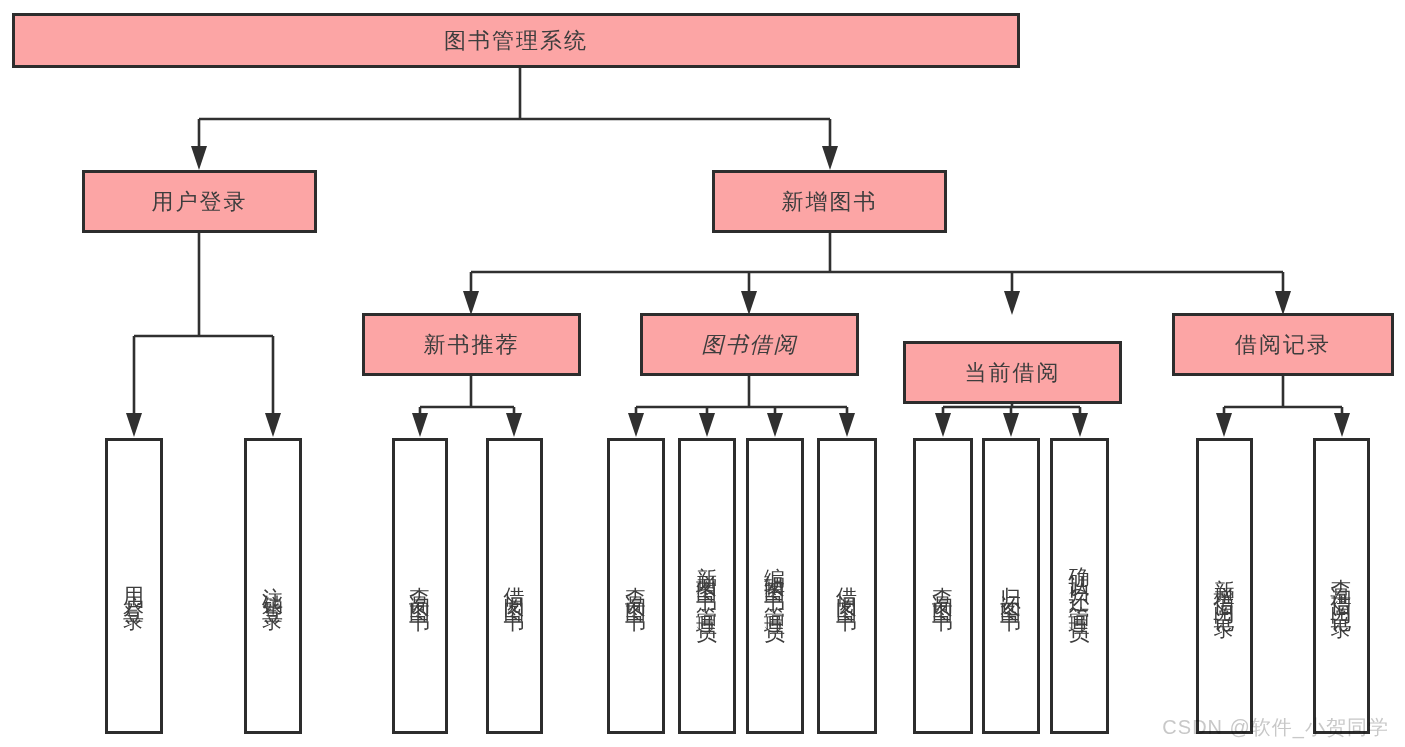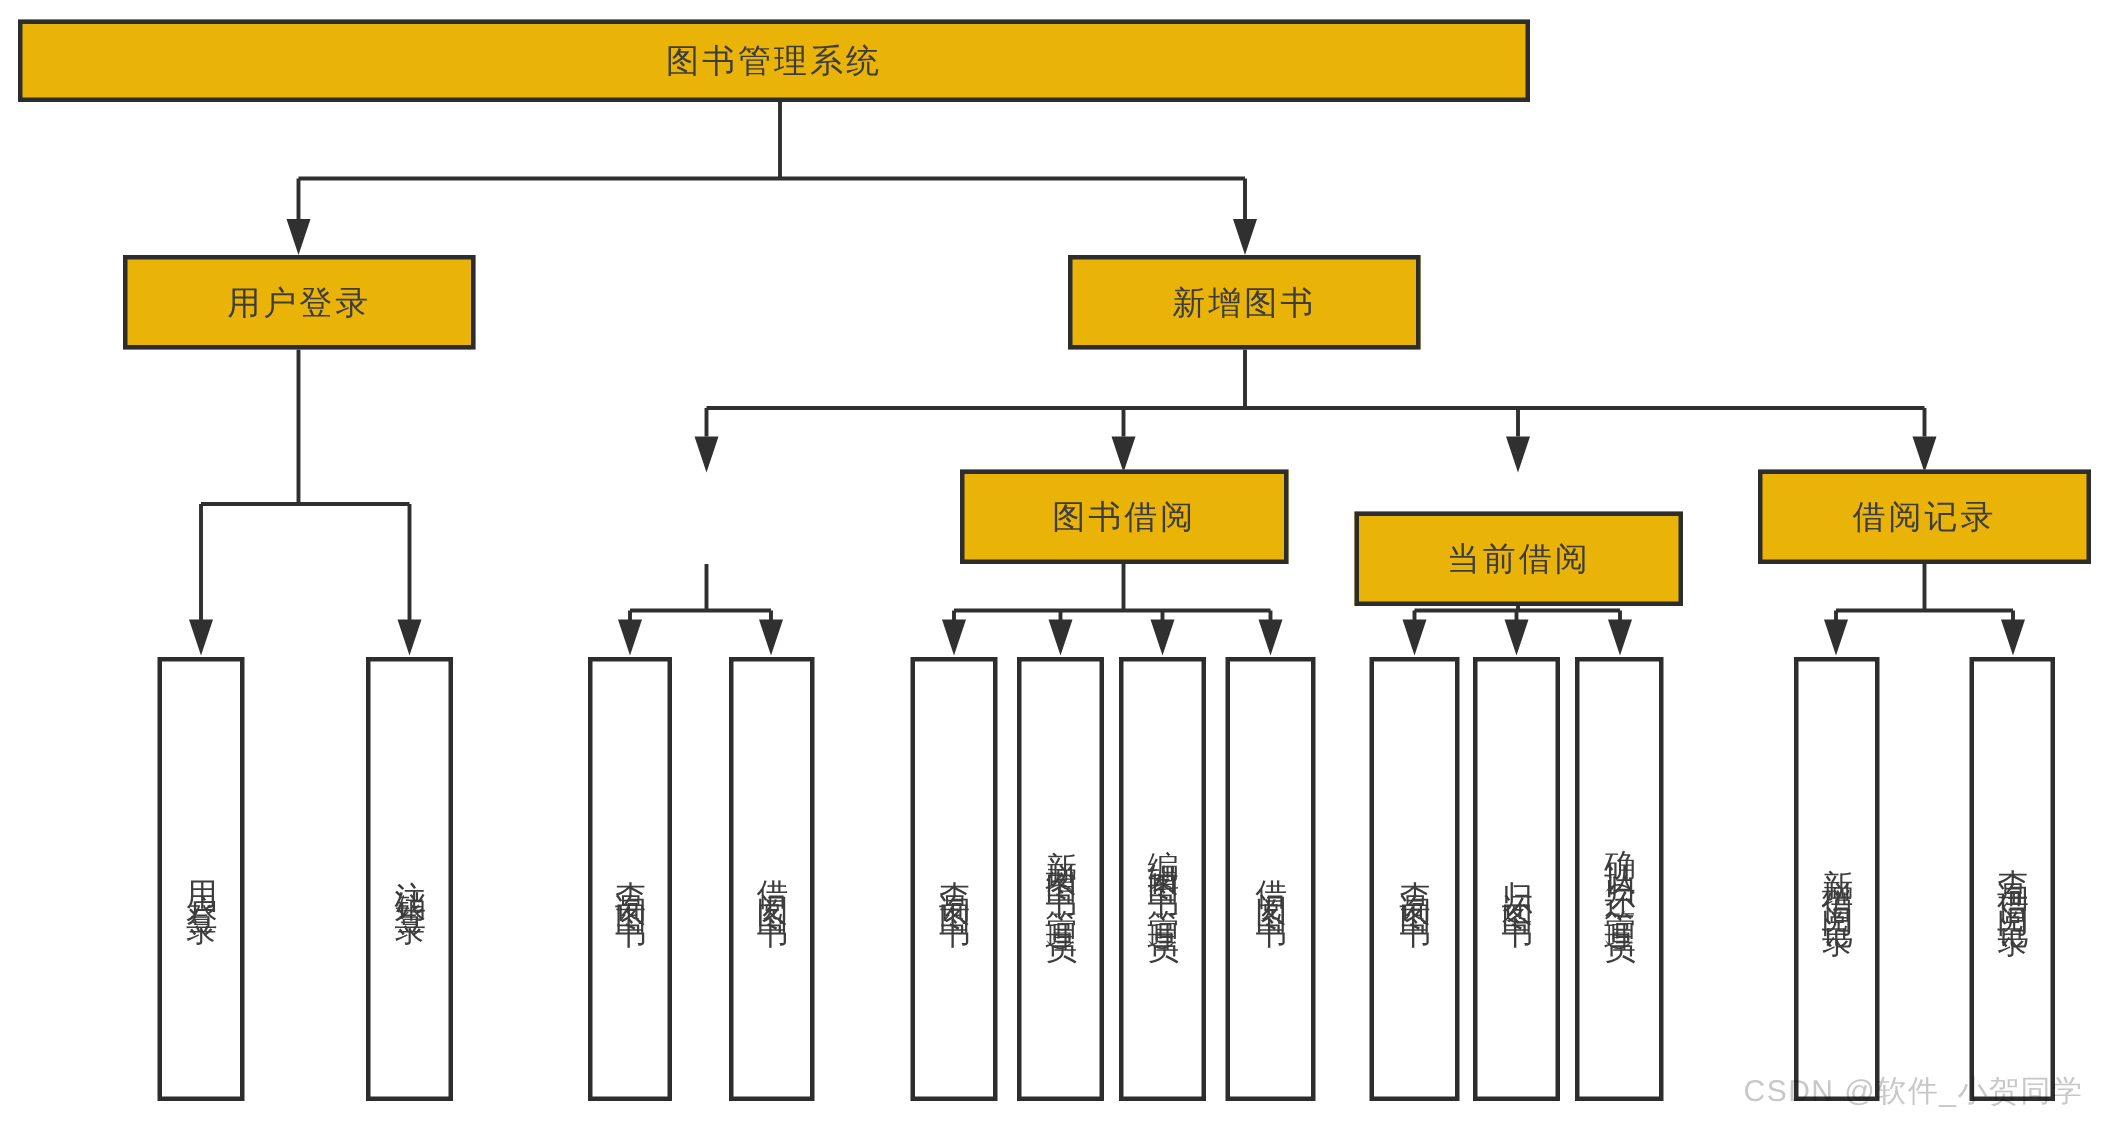--- a/index.html
+++ b/index.html
@@ -28,21 +28,21 @@
     fill: none;
   }
   #connector-svg .arrow {
     fill: #303030;
     stroke: none;
   }
   .hbox {
     position: absolute;
     box-sizing: border-box;
     border: 3px solid #2d2d2d;
-    background: #eab308;
+    background: #fca5a5;
     display: flex;
     align-items: center;
     justify-content: center;
     font-size: 22px;
     letter-spacing: 2px;
     color: #3d3d3d;
     z-index: 2;
   }
   .leaf {
     position: absolute;
@@ -118,21 +118,22 @@
         <polygon points="1216,413 1232,413 1224,437" class="arrow"></polygon>
         <polygon points="1334,413 1350,413 1342,437" class="arrow"></polygon>
       </g>
   </svg>
 
   <div class="hbox" style="left:12px; top:13px; width:1008px; height:55px;">图书管理系统</div>
 
   <div class="hbox" style="left:82px; top:170px; width:235px; height:63px;">用户登录</div>
   <div class="hbox" style="left:712px; top:170px; width:235px; height:63px;">新增图书</div>
 
-  <div class="hbox" style="left:640px; top:313px; width:219px; height:63px;">图书借阅</div>
+  <div class="hbox" style="left:362px; top:313px; width:219px; height:63px;">新书推荐</div>
+  <div class="hbox" style="left:640px; top:313px; width:219px; height:63px;font-style:italic;">图书借阅</div>
   <div class="hbox" style="left:903px; top:313px; width:219px; height:63px;margin-top:28px;">当前借阅</div>
   <div class="hbox" style="left:1172px; top:313px; width:222px; height:63px;">借阅记录</div>
 
   <div class="leaf" style="left:105px; width:58px;">
     <span>用户登录</span>
   </div>
   <div class="leaf" style="left:244px; width:58px;">
     <span>注销登录</span>
   </div>
 

